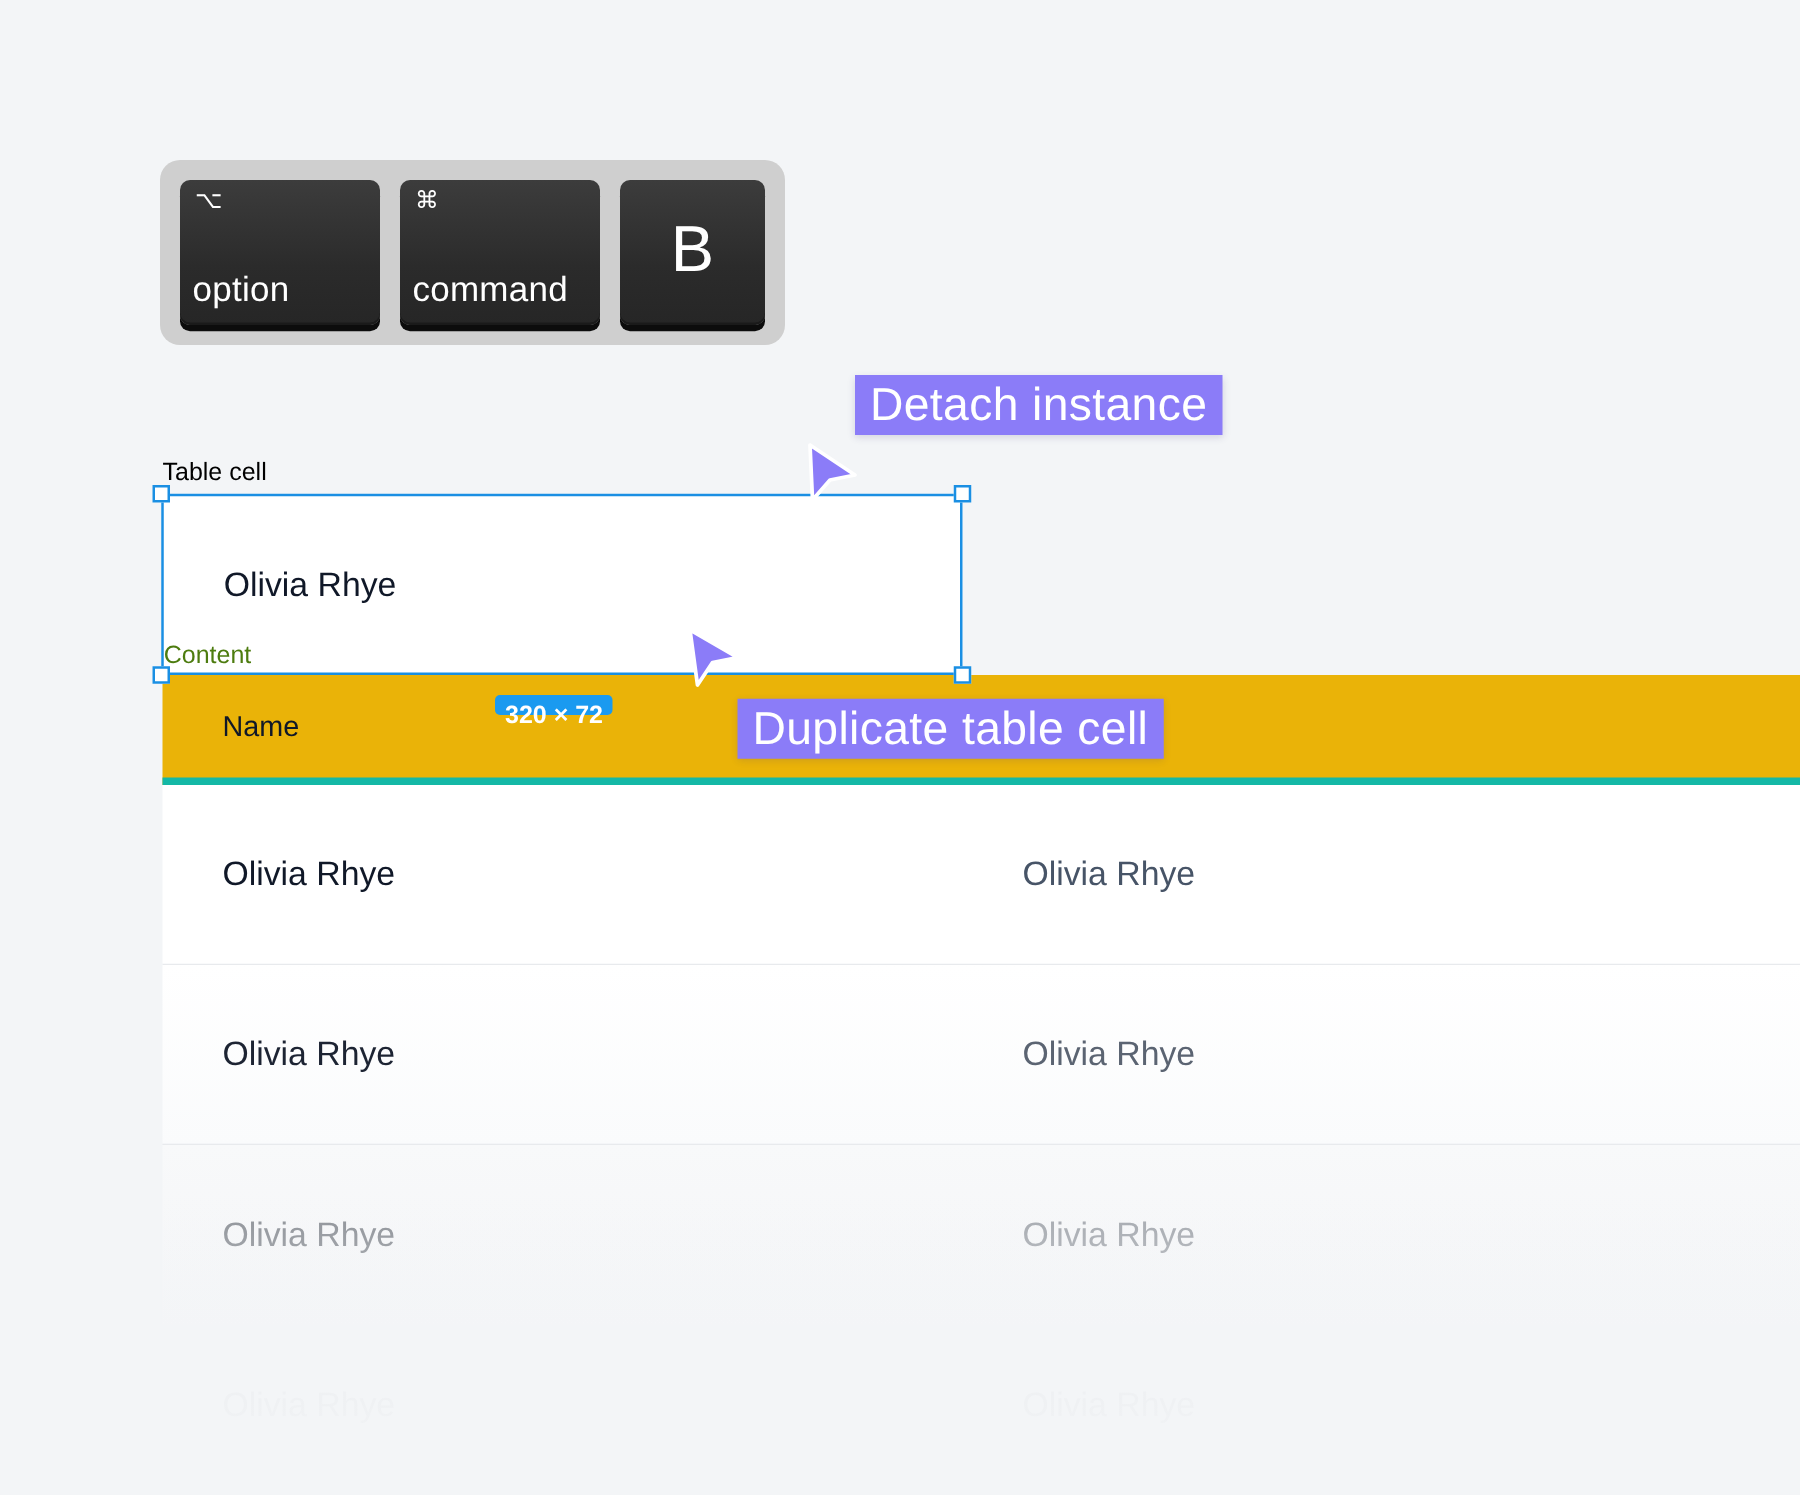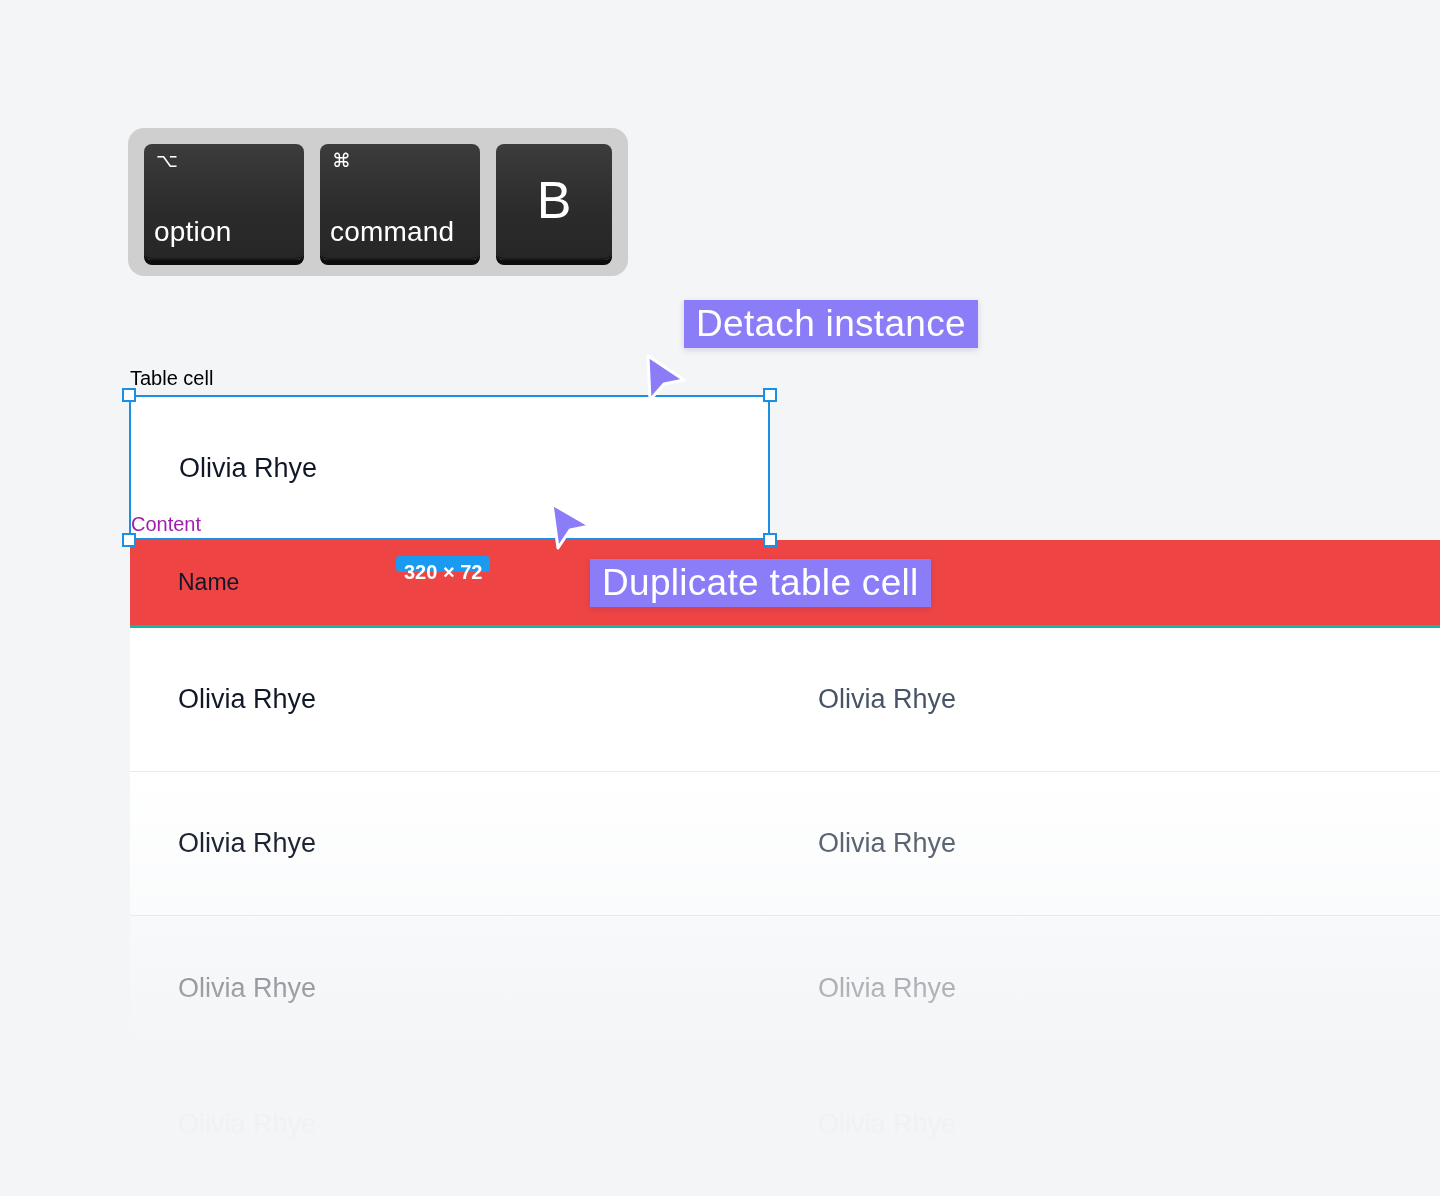--- a/index.html
+++ b/index.html
@@ -27,22 +27,22 @@
     .key.small { width: 116px; }
     .key .glyph { position: absolute; left: 12px; top: 5px; font-size: 19px; line-height: 22px; font-family: "DejaVu Sans", sans-serif; }
     .key .label { position: absolute; left: 10px; bottom: 12px; font-size: 28px; letter-spacing: 0.2px; }
     .key .big { position: absolute; left: 0; right: 0; top: 26px; text-align: center; font-size: 52px; line-height: 60px; font-weight: 400; }
 
     
     .table {
       position: absolute; left: 130px; top: 540px; right: 0; bottom: 0;
     }
     .thead {
-      height: 88px; background: #ef4444;
-      border-bottom: 3px solid #14b8a6;
+      height: 88px; background: #eab308;
+      border-bottom: 6px solid #14b8a6;
       display: flex; align-items: center; padding-left: 48px;
     }
     .thead .th { font-size: 23px; color: #101828; }
     .row {
       position: relative; height: 144px; display: flex; align-items: center;
       border-bottom: 1px solid #e8eaed; background: #ffffff;
     }
     .row .c1 { position: absolute; left: 48px; font-size: 27px; color: #101828; }
     .row .c2 { position: absolute; left: 688px; font-size: 27px; color: #475467; }
     .row.r2 { background: linear-gradient(180deg, #ffffff 0%, #fafbfc 100%); }
@@ -62,21 +62,21 @@
     
     .cell-label {
       position: absolute; left: 130px; top: 367px;
       font-size: 20px; color: #000000; text-align: right;
     }
     .cell {
       position: absolute; left: 129px; top: 395px; width: 641px; height: 145px;
       background: #ffffff; border: 2px solid #1a8fe3;
     }
     .cell .cell-text { position: absolute; left: 48px; top: 56px; font-size: 27px; color: #101828; }
-    .cell .content-label { position: absolute; left: 0; bottom: 2px; font-size: 20px; color: #a21caf; }
+    .cell .content-label { position: absolute; left: 0; bottom: 2px; font-size: 20px; color: #4d7c0f; }
     .handle {
       position: absolute; width: 14px; height: 14px;
       background: #ffffff; border: 2px solid #1a8fe3;
     }
     .size-badge {
       position: absolute; left: 396px; top: 556px;
       height: 16px; padding: 0 8px;
       background: #1a9af0; color: #ffffff; border-radius: 4px;
       font-size: 20px; line-height: 32px; font-weight: 600;
     }

